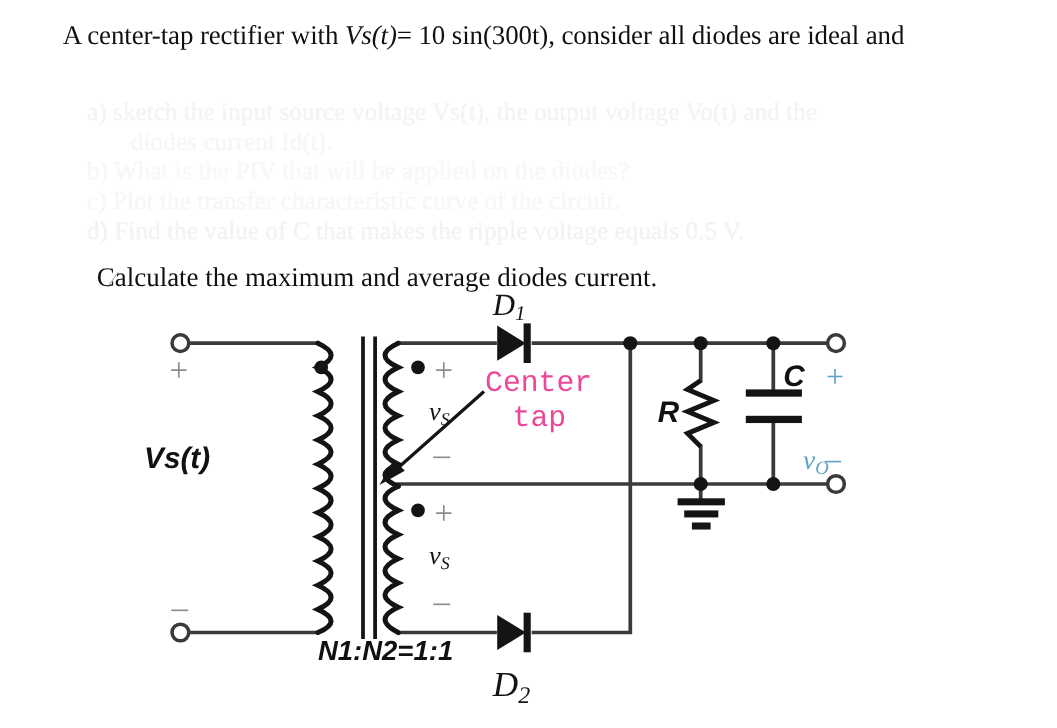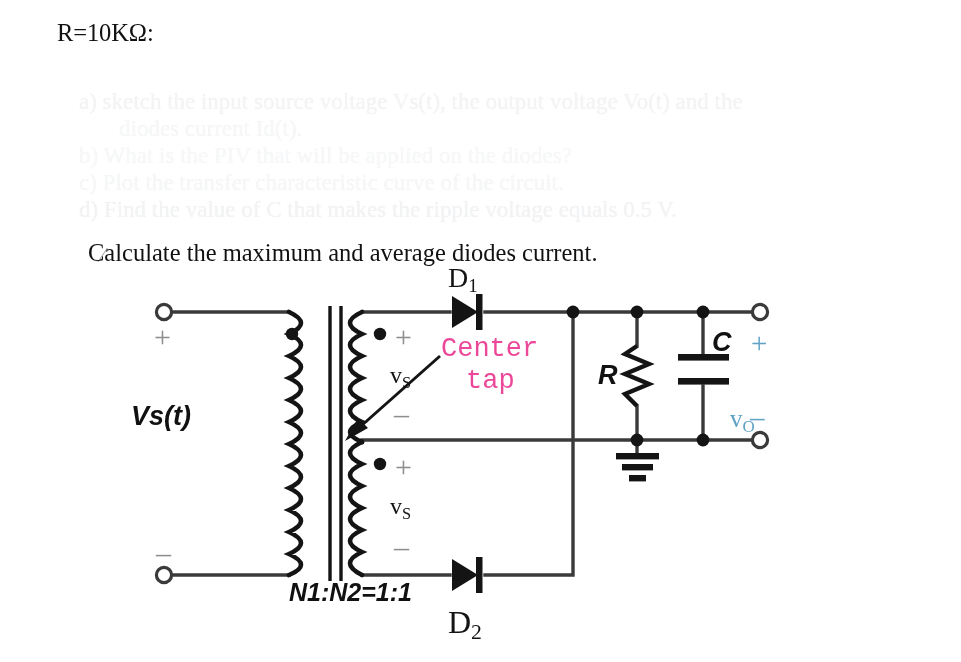--- a/index.html
+++ b/index.html
@@ -81,20 +81,21 @@
     height: 404px;
   }
   #circuit svg { display: block; }
 
   .lbl {
     position: absolute;
     white-space: nowrap;
   }
   .lbl-serif-it {
     font-family: "Liberation Serif", "DejaVu Serif", serif;
+    font-style: italic;
     color: #141414;
   }
   .lbl-serif {
     font-family: Liberation Mono, monospace;
     color: #ec4899;
   }
   .lbl-sans-bi {
     font-family: "Liberation Sans", "DejaVu Sans", sans-serif;
     font-style: italic;
     font-weight: bold;
@@ -110,21 +111,21 @@
   }
   .blue-sign {
     color: #5fa2c6;
     font-family: "Liberation Serif", "DejaVu Serif", serif;
   }
 </style>
 </head>
 <body>
 
 <div id="question-block">
-  <div class="q-line">R=10KΩ:</div>
+  <div class="q-line"><span>A center-tap rectifier with </span><span class="it">Vs(t)</span><span>= 10 sin(300t), consider all diodes are ideal and</span></div>
 </div>
 
 <div id="faded-items">
   <div class="faded lvl1">a)  sketch the input source voltage Vs(t), the output voltage Vo(t) and the</div>
   <div class="faded lvl2 f2">diodes current Id(t).</div>
   <div class="faded lvl1 f3">b)  What is the PIV that will be applied on the diodes?</div>
   <div class="faded lvl1 f2">c)  Plot the transfer characteristic curve of the circuit.</div>
   <div class="faded lvl1 f4">d)  Find the value of C that makes the ripple voltage equals 0.5 V.</div>
 </div>
 

